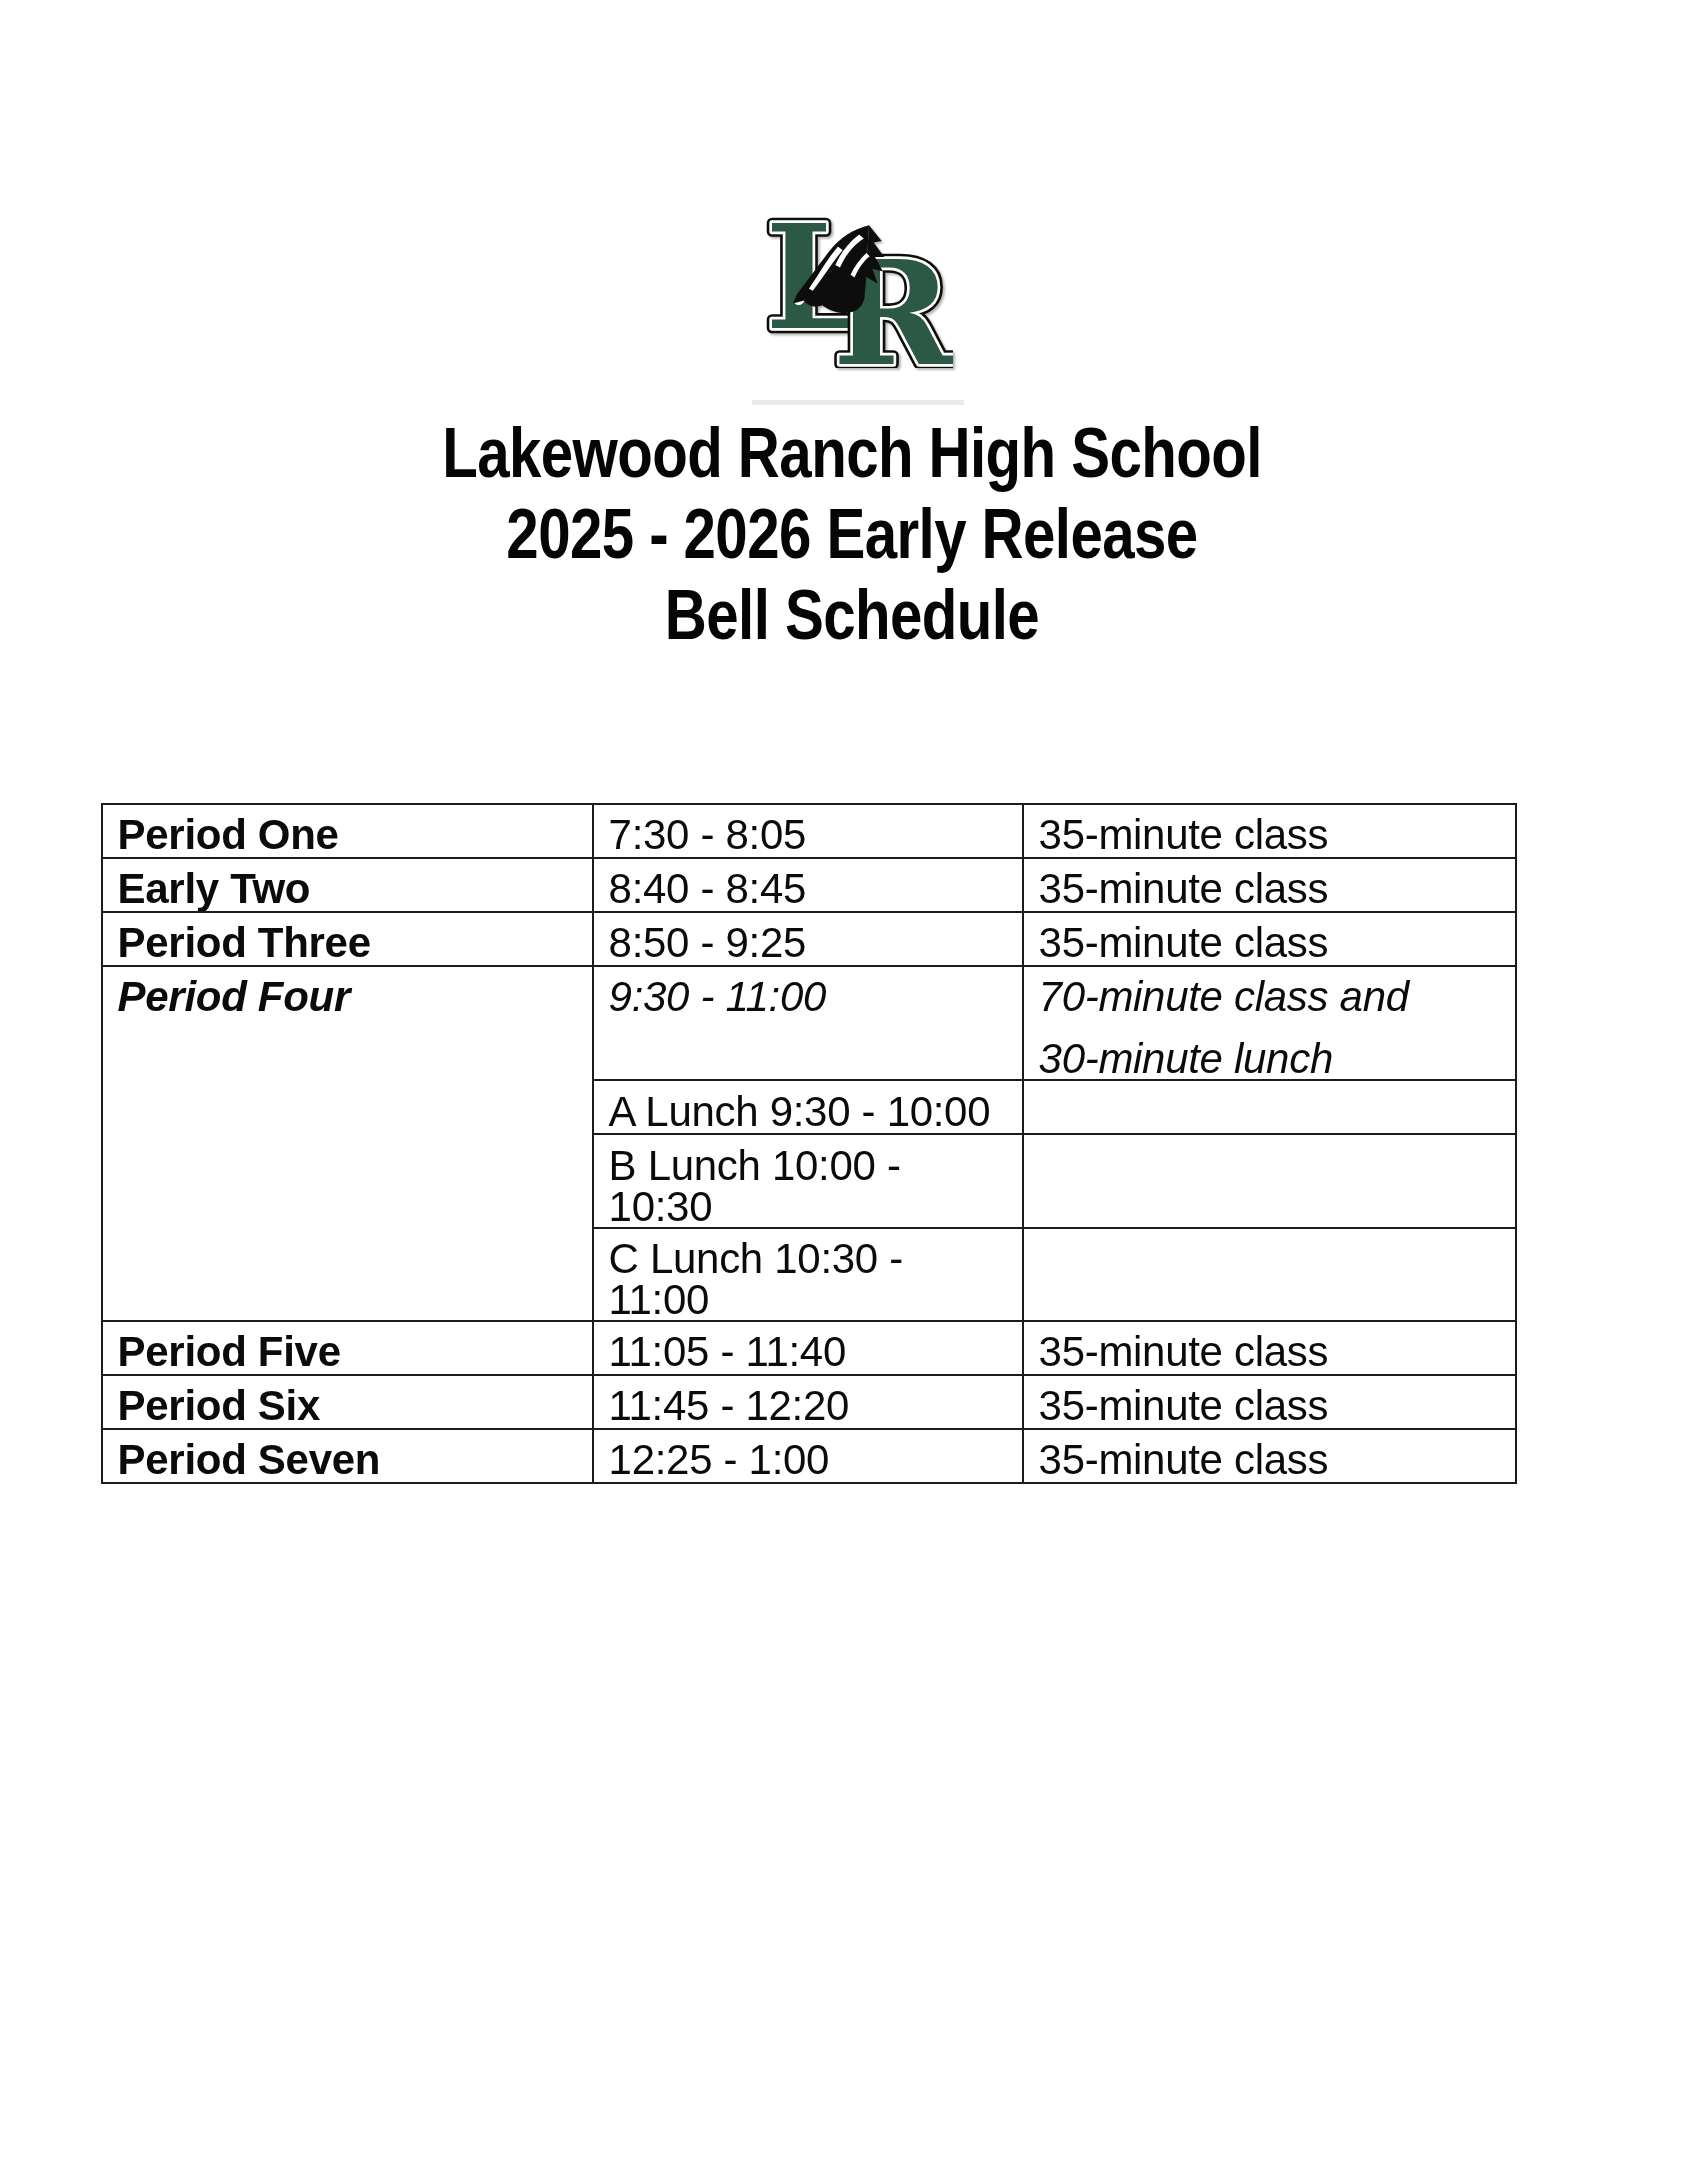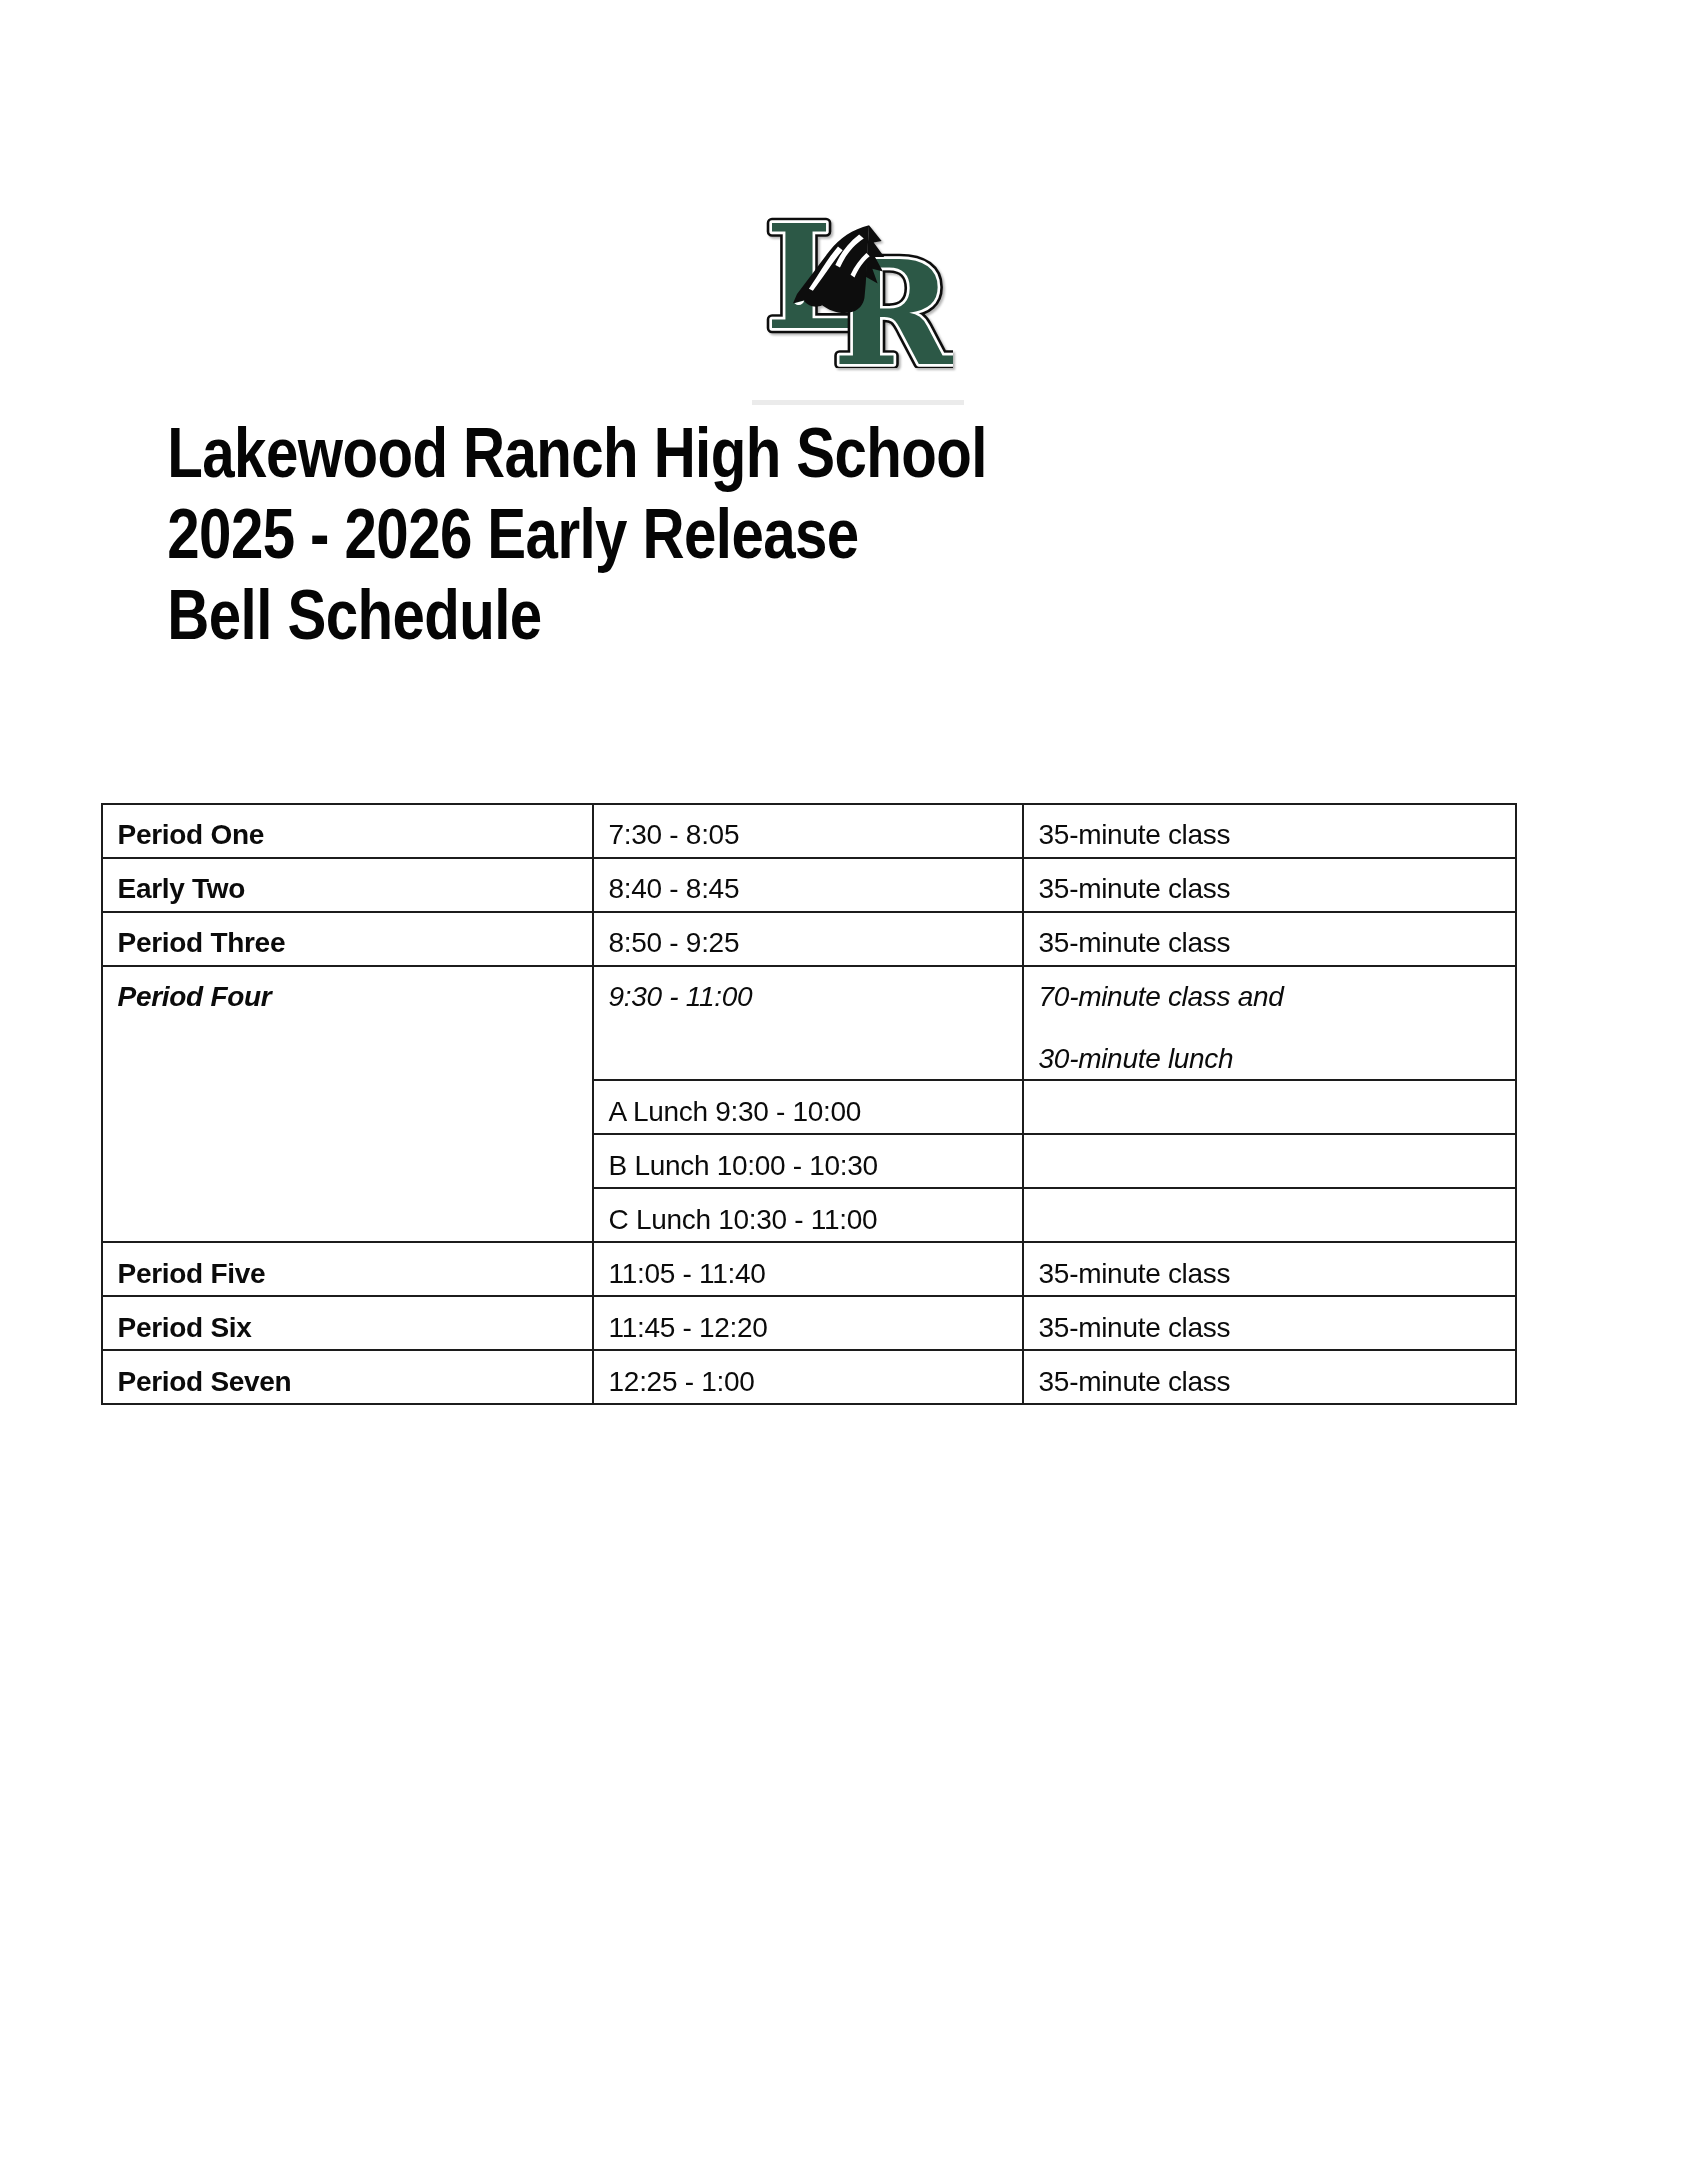--- a/index.html
+++ b/index.html
@@ -31,21 +31,21 @@
     height: 4.6px;
     background: #ebebeb;
   }
 
   
   .title-block {
     position: absolute;
     left: 17px;
     top: 412px;
     width: 1670px;
-    text-align: left;
+    text-align: center;
   }
   .title-line {
     display: block;
     font-weight: bold;
     font-size: 71px;
     line-height: 81px;
     letter-spacing: -0.7px;
     color: #050505;
     white-space: nowrap;
     transform: scaleX(0.82);
@@ -62,21 +62,21 @@
     width: 1414px;
     border: 2px solid #1c1c1c;
     empty-cells: show;
   }
   table.schedule td {
     border: 2px solid #1c1c1c;
     border-top-width: 2.6px;
     border-bottom-width: 2.6px;
     vertical-align: top;
     padding: 9.3px 12px 0 14.6px;
-    font-size: 28px;
+    font-size: 42px;
     line-height: 41px;
     letter-spacing: -0.3px;
     color: #0b0b0b;
     overflow: hidden;
   }
   table.schedule tr { height: 54px; }
   table.schedule tr.row-tall { height: 109px; font-style: italic; }
   td.cell-period { font-weight: 700; letter-spacing: -0.7px; }
   .note-line + .note-line { margin-top: 21px; }
 </style>

